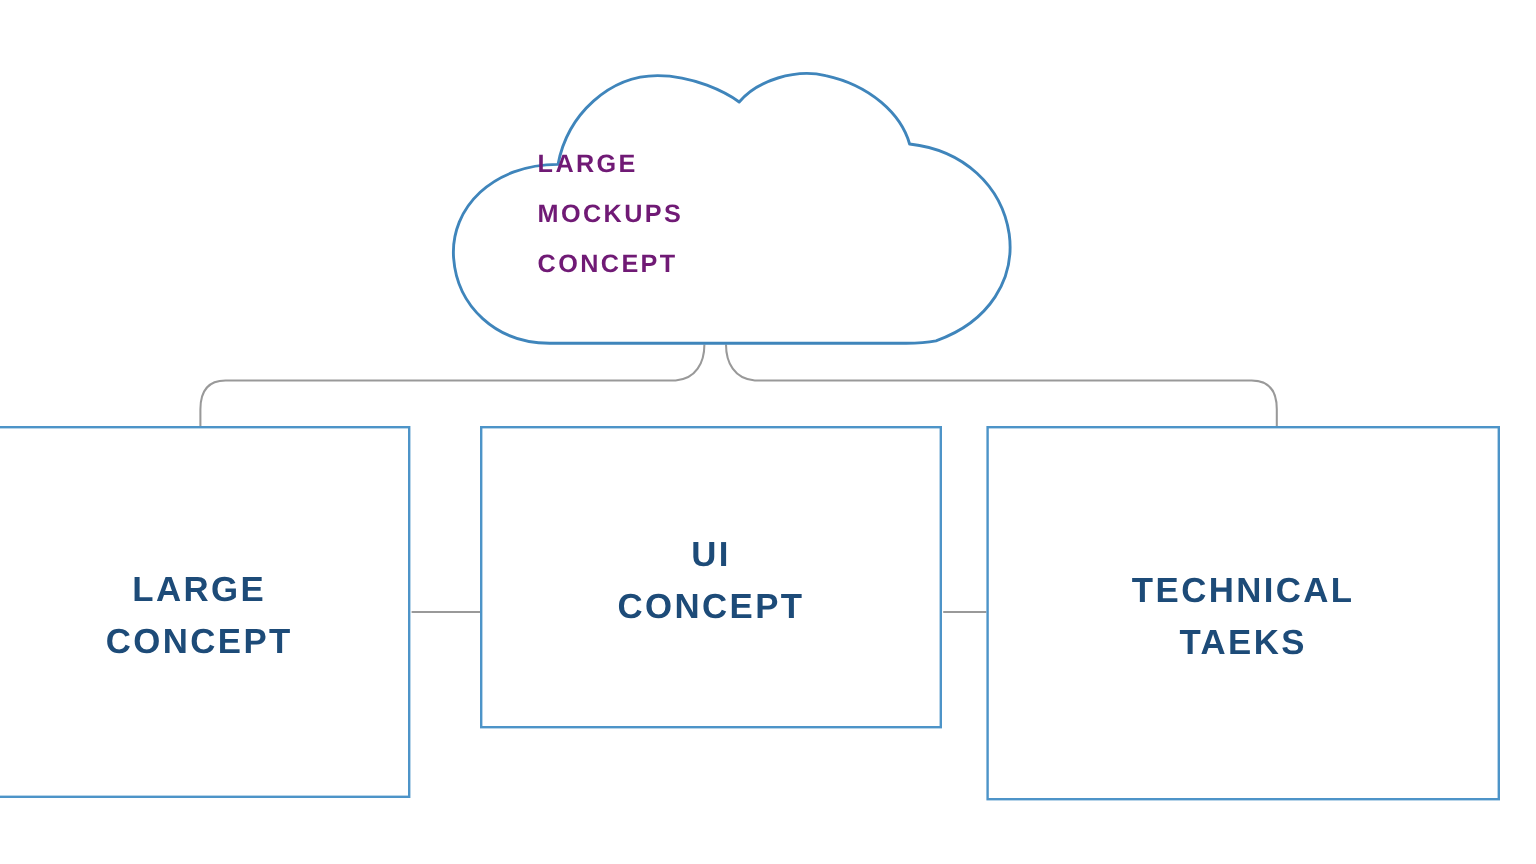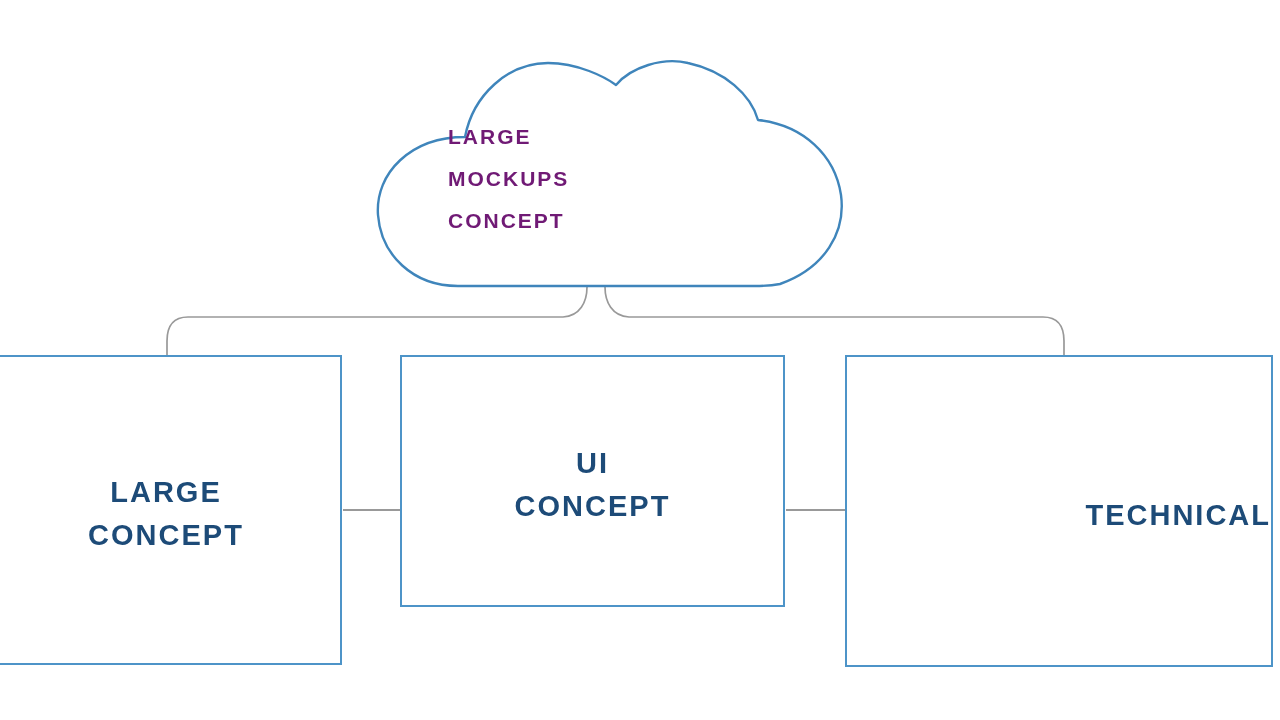--- a/index.html
+++ b/index.html
@@ -47,21 +47,21 @@
     padding-top: 8px;
     color: #1d4b78;
     font-size: 29px;
     font-weight: 600;
     letter-spacing: 2px;
     line-height: 43px;
     text-align: center;
   }
   .node-box.left   { left: -10px;  width: 352px; height: 310px; }
   .node-box.middle { left: 400px;  width: 385px; height: 252px; }
-  .node-box.right  { left: 845px;  width: 428px; height: 312px; align-items: flex-end; }
+  .node-box.right  { left: 822px;  width: 428px; height: 312px; }
   .label-line { display: block; }
 </style>
 </head>
 <body>
 
 <div class="canvas">
 
   <svg class="connector-layer" viewBox="0 0 1280 720" xmlns="http://www.w3.org/2000/svg" aria-hidden="true">
 
     <path d="M 587,287 C 587,302 580,316 563,317 L 188,317 C 173,317 167,326 167,341 L 167,356" fill="none" stroke="#999999" stroke-width="1.7"></path>
@@ -96,15 +96,16 @@
     <span class="label-line">CONCEPT</span>
   </div>
 
   <div class="node-box middle">
     <span class="label-line">UI</span>
     <span class="label-line">CONCEPT</span>
   </div>
 
   <div class="node-box right">
     <span class="label-line">TECHNICAL</span>
+    <span class="label-line">TAEKS</span>
   </div>
 
 </div>
 
 </body></html>

